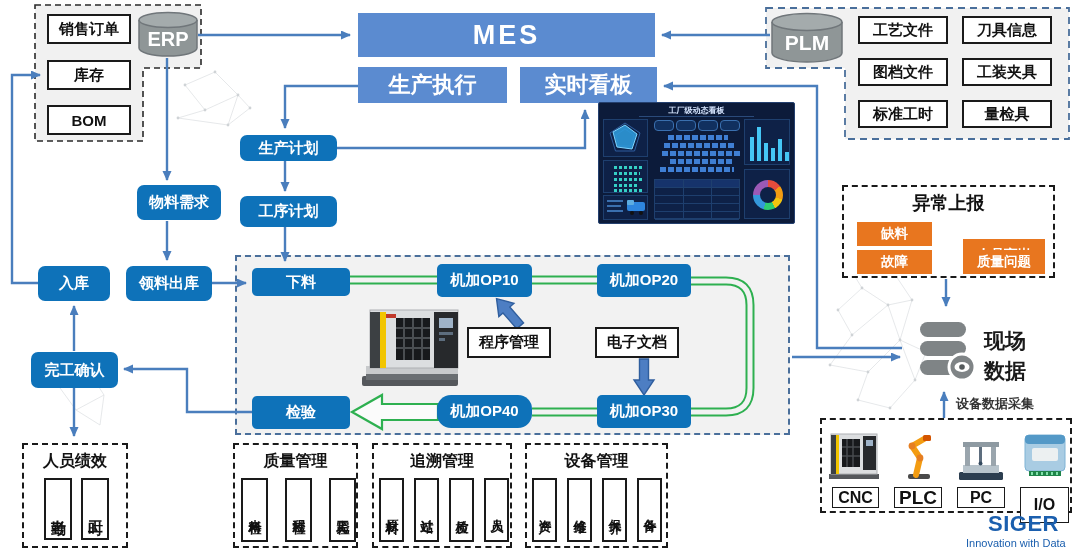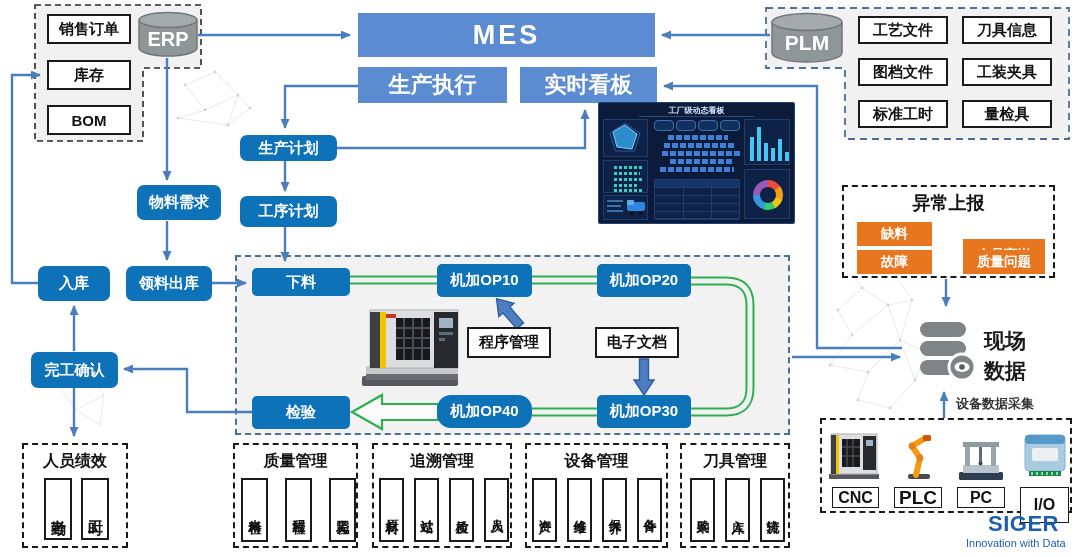--- a/index.html
+++ b/index.html
@@ -298,26 +298,20 @@
       <div class="wbox vtext" style="left:75px;top:33px;width:25px;height:64px;font-size:13px;">质检</div>
       <div class="wbox vtext" style="left:110px;top:33px;width:25px;height:64px;font-size:13px;">人员</div>
     </div>
     <div class="dashedbox" style="left:525px;top:443px;width:143px;height:105px;">
       <div class="boxtitle">设备管理</div>
       <div class="wbox vtext" style="left:5px;top:33px;width:25px;height:64px;font-size:13px;">资产</div>
       <div class="wbox vtext" style="left:40px;top:33px;width:25px;height:64px;font-size:13px;">维修</div>
       <div class="wbox vtext" style="left:75px;top:33px;width:25px;height:64px;font-size:13px;">保养</div>
       <div class="wbox vtext" style="left:110px;top:33px;width:25px;height:64px;font-size:13px;">备件</div>
     </div>
-    <div class="dashedbox" style="left:680px;top:443px;width:110px;height:105px;">
-      <div class="boxtitle">刀具管理</div>
-      <div class="wbox vtext" style="left:8px;top:33px;width:25px;height:64px;font-size:13px;">采购</div>
-      <div class="wbox vtext" style="left:43px;top:33px;width:25px;height:64px;font-size:13px;">入库</div>
-      <div class="wbox vtext" style="left:78px;top:33px;width:25px;height:64px;font-size:13px;">流转</div>
-    </div>
   </div>
 
   <div class="dash">
     <div style="position:absolute;left:0;right:0;top:2px;text-align:center;font-size:8px;font-weight:bold;color:#d7e6ff;">工厂级动态看板</div>
     <div style="position:absolute;left:40px;right:40px;top:13px;height:1px;background:#2a4a7a;"></div>
 
     <div class="dpanel" style="left:4px;top:16px;width:45px;height:38px;">
       <svg width="43" height="36" viewBox="0 0 43 36">
         <polygon points="21,3 36,13 30.5,31 11.5,31 6,13" fill="none" stroke="#2e5d9e" stroke-width="1"></polygon>
         <polygon points="21,9 30,15 27,26 15,26 12,15" fill="none" stroke="#2e5d9e" stroke-width="0.7"></polygon>

